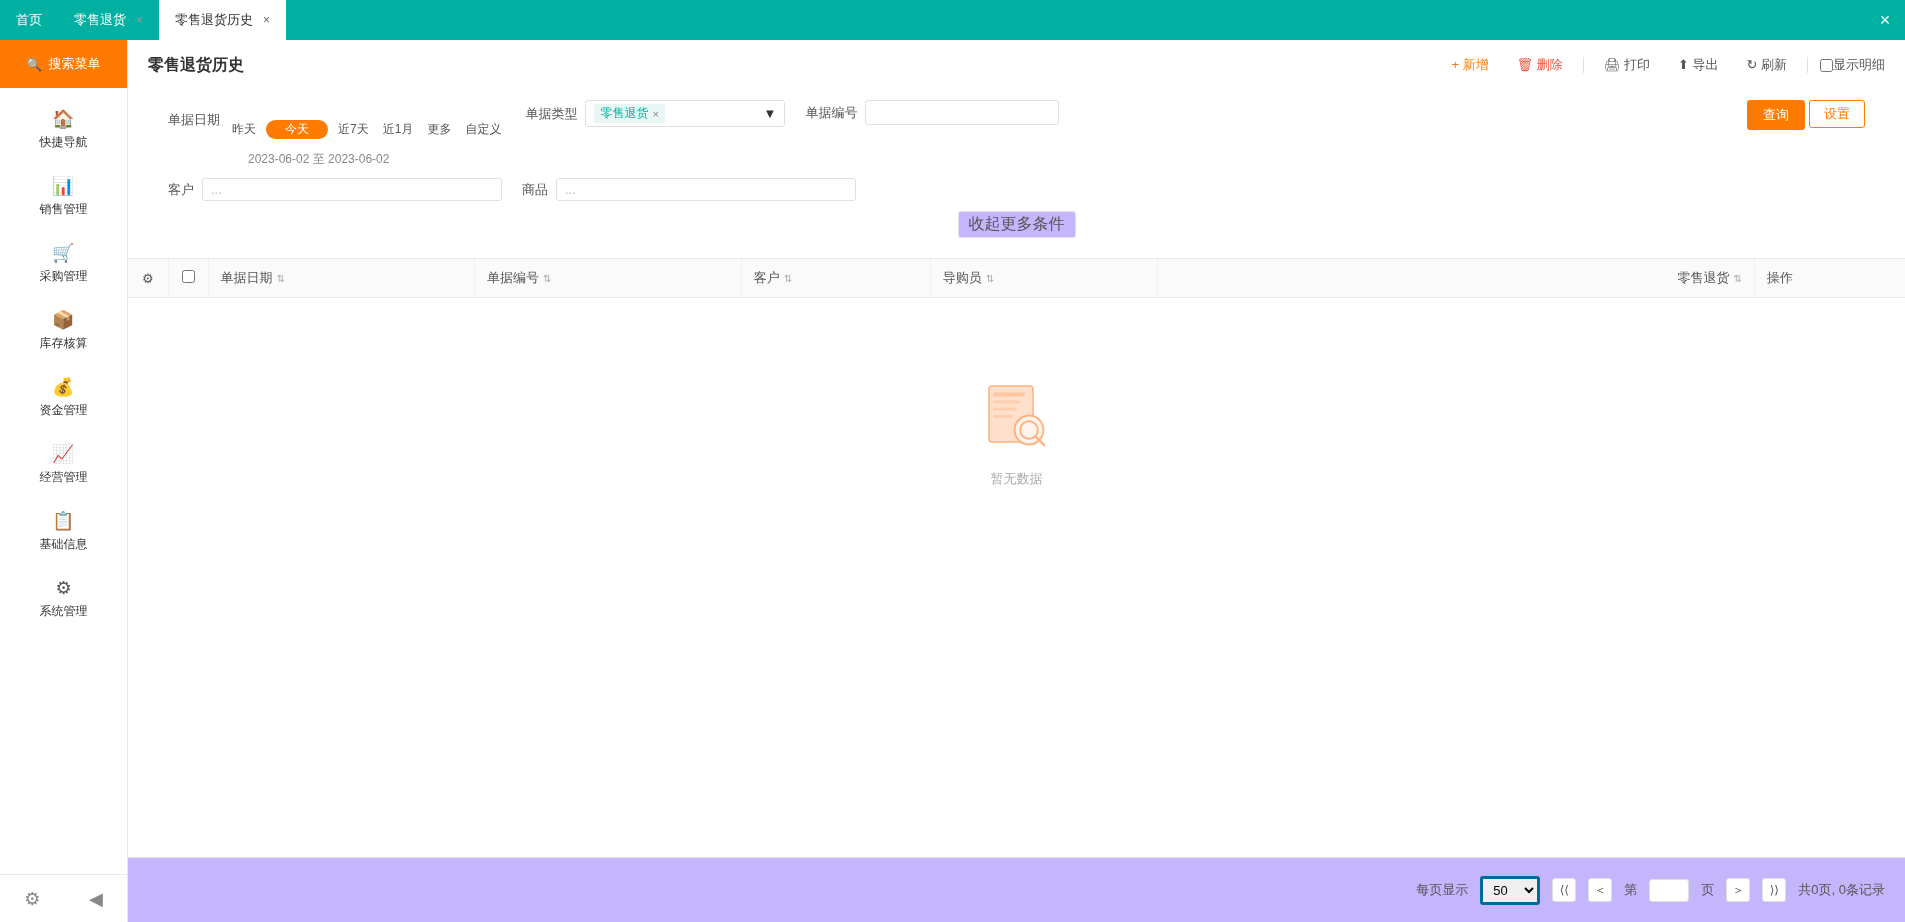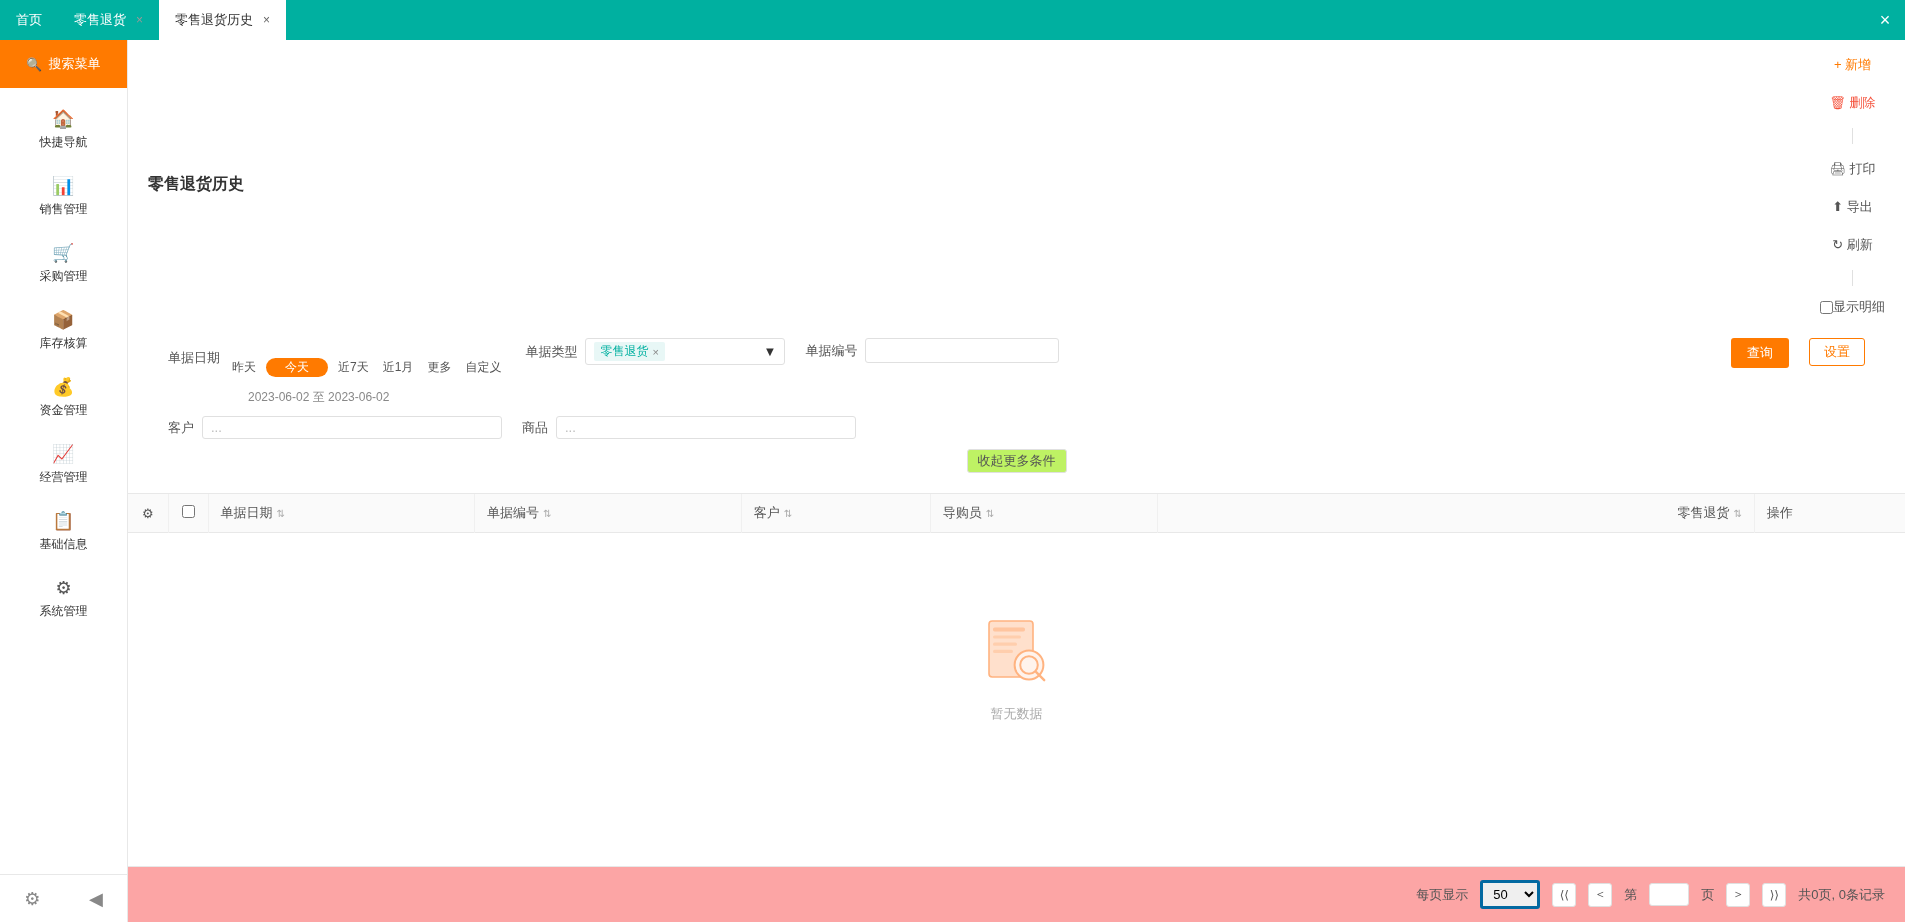--- a/index.html
+++ b/index.html
@@ -138,21 +138,20 @@
     }
     .page-title {
       font-size: 16px;
       font-weight: bold;
       color: #333;
     }
     .toolbar {
       display: flex;
       align-items: center;
       gap: 12px;
-      flex-direction: column;
     }
     .toolbar-btn {
       display: flex;
       align-items: center;
       gap: 4px;
       font-size: 13px;
       color: #555;
       cursor: pointer;
       padding: 4px 8px;
       border-radius: 3px;
@@ -275,27 +274,27 @@
       min-width: 180px;
     }
     .filter-placeholder {
       color: #bbb;
       font-size: 13px;
     }
     .collapse-btn {
       display: flex;
       align-items: center;
       gap: 4px;
-      font-size: 13px;
+      font-size: 16px;
       color: #555;
       cursor: pointer;
       border: 1px solid #e0e0e0;
       padding: 2px 10px;
       border-radius: 3px;
-      background: #bef264;
+      background: #c4b5fd;
       width: fit-content;
       margin: 6px auto 0 auto;
     }
 
     
     .table-container {
       flex: 1;
       overflow: auto;
       background: #fff;
       margin: 0;
@@ -339,22 +338,22 @@
       font-size: 13px;
     }
     .empty-icon {
       width: 80px;
       height: 80px;
       margin-bottom: 12px;
     }
 
     
     .pagination {
-      height: 56px;
-      background: #fca5a5;
+      height: 65px;
+      background: #c4b5fd;
       border-top: 1px solid #e8e8e8;
       display: flex;
       align-items: center;
       justify-content: flex-end;
       padding: 8px 20px;
       gap: 12px;
       font-size: 13px;
       color: #555;
       flex-shrink: 0;
     }
@@ -505,21 +504,21 @@
               <span style="flex:1"></span>
               <span>▼</span>
             </div>
           </div>
 
           <div class="filter-item">
             <span class="filter-label">单据编号</span>
             <input class="filter-input" type="text" style="">
           </div>
 
-          <div style="margin-left: auto; display: flex; gap: 20px; align-items: flex-start;">
+          <div style="margin-left: auto; display: flex; gap: 4px; align-items: flex-start;">
             <button class="btn-query">查询</button>
             <button class="btn-setting">设置</button>
           </div>
         </div>
         <div class="filter-row">
           <div style="width: 56px;"></div>
           <div class="date-range" style="margin-left: 4px;">2023-06-02 至 2023-06-02</div>
         </div>
         <div class="filter-row">
           <div class="filter-item">

